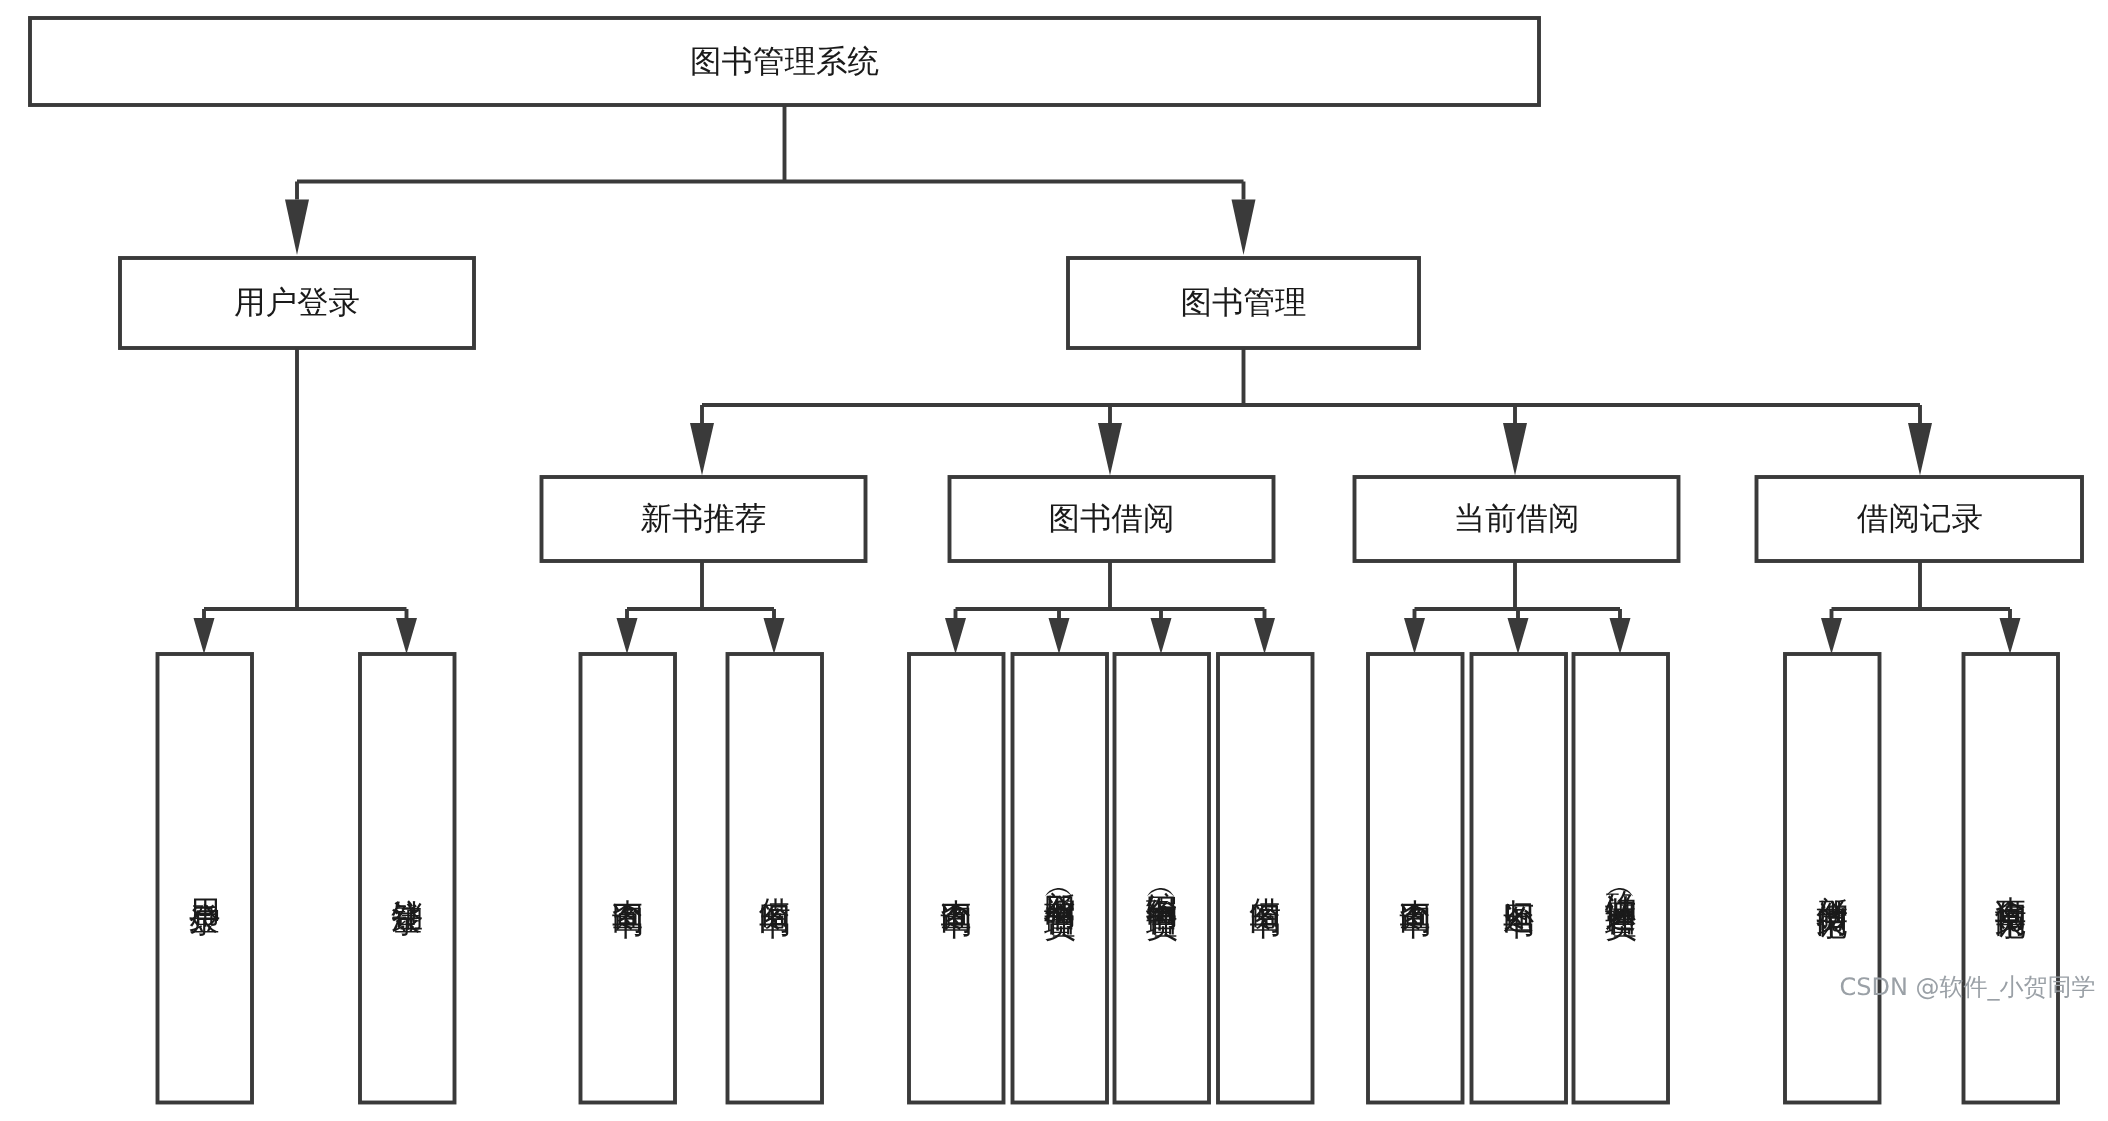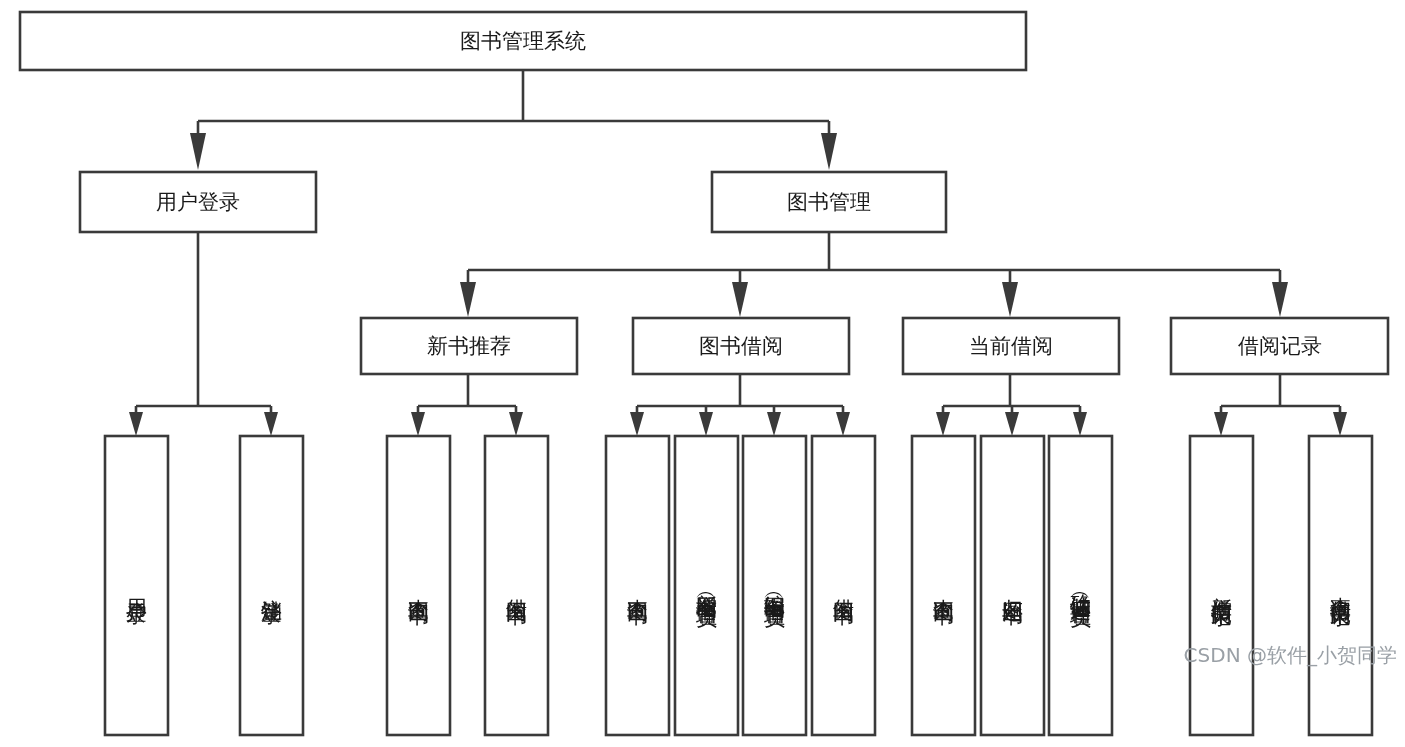--- a/index.html
+++ b/index.html
@@ -62,21 +62,21 @@
     align-items: center;
     justify-content: center;
     text-align: center;
     pointer-events: none;
   }
   .watermark {
     position: absolute;
     right: 8px;
     bottom: 4px;
     font-family: "DejaVu Sans", "Liberation Sans", sans-serif;
-    font-size: 20px;
+    font-size: 16px;
     color: #9aa0a6;
     white-space: pre;
     text-align: right;
   }
 </style>
 </head>
 <body>
 
 <div id="diagram-root">
 

